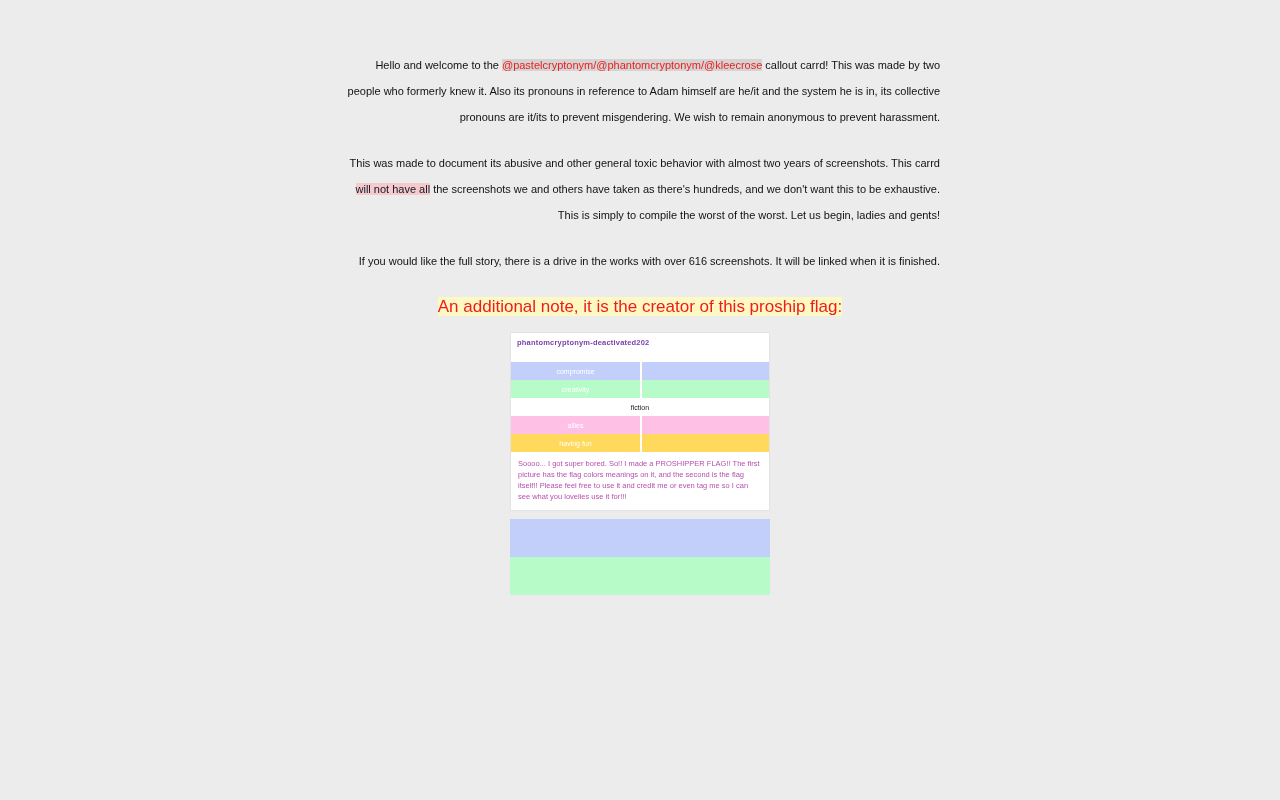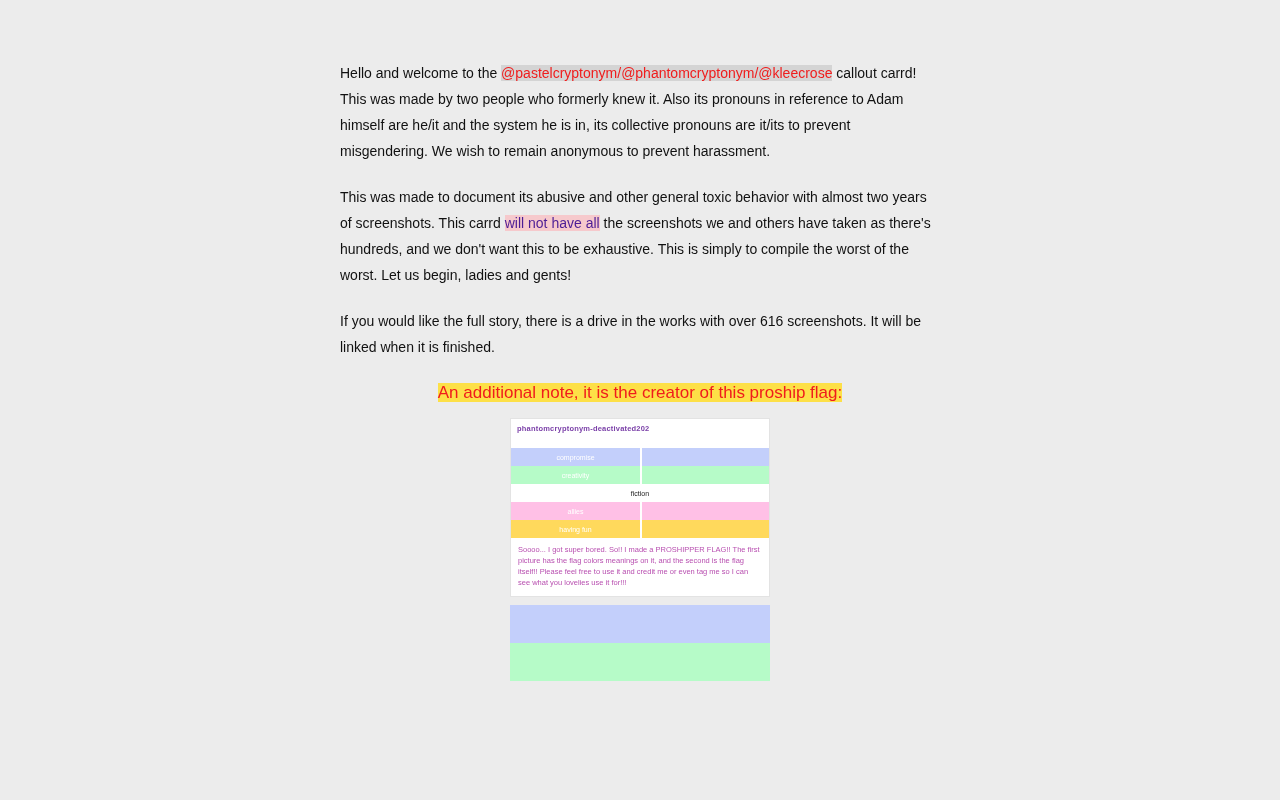--- a/index.html
+++ b/index.html
@@ -21,43 +21,43 @@
     background: #ececec;
     position: relative;
   }
   .content {
     width: 600px;
     margin: 0 auto;
     padding-top: 44px;
     text-align: center;
   }
   p.para {
-    font-size: 14px;
+    font-size: 11px;
     line-height: 26px;
-    margin: 16px 0 20px 0;
-    text-align: left;
+    margin: 8px 0 20px 0;
+    text-align: right;
     color: #111111;
   }
   .hl-red-grey {
     color: #f01c1c;
     background: #d4d4d4;
   }
   .hl-red-pink {
-    color: #4c1d95;
+    color: #0f172a;
     background: #f6c9cc;
   }
   .note {
     font-size: 17px;
     line-height: 26px;
     margin: 0 0 12px 0;
     text-align: center;
   }
   .note span {
     color: #f01c1c;
-    background: #fde047;
+    background: #fef9c3;
   }
 
   
   .img-wrap {
     width: 260px;
     margin: 0 auto;
     text-align: left;
   }
   .tumblr-card {
     background: #ffffff;

